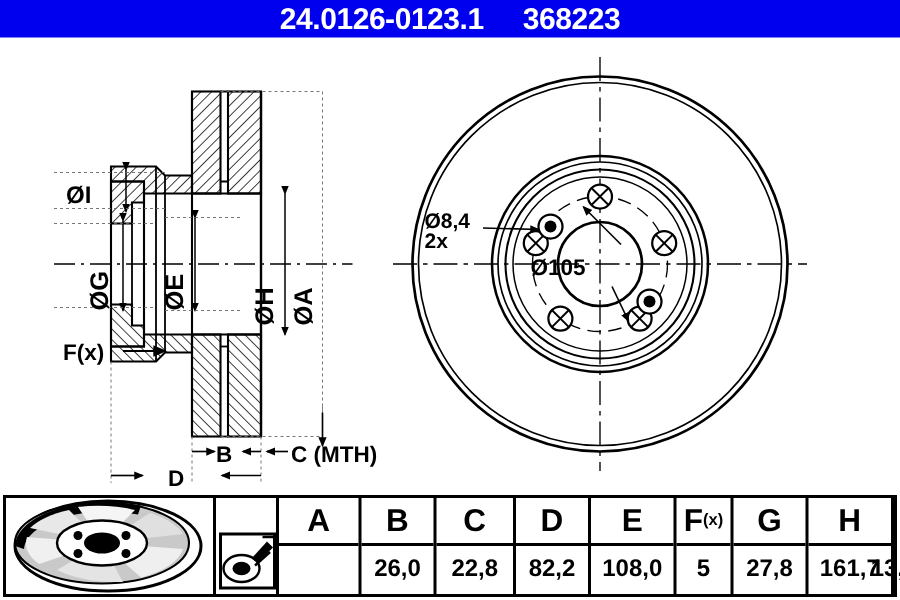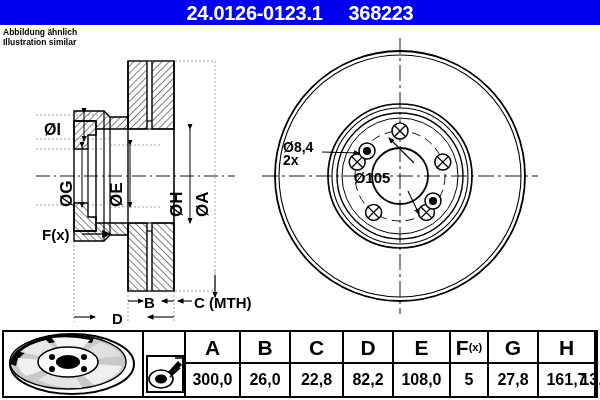--- a/index.html
+++ b/index.html
@@ -77,24 +77,20 @@
 </head>
 <body>
 
 <div id="page">
 
   <div class="banner" style="background: rgb(0, 0, 238);">
     <span>24.0126-0123.1</span>
     <span>368223</span>
   </div>
 
-  <div class="simnote">
-    <div>Abbildung ähnlich</div>
-    <div>Illustration similar</div>
-  </div>
 
   <div class="canvas">
     <svg width="600" height="303" viewBox="0 0 600 303" xmlns="http://www.w3.org/2000/svg">
       <defs>
         <pattern id="hatch" width="5" height="5" patternTransform="rotate(45)" patternUnits="userSpaceOnUse">
           <line x1="0" y1="0" x2="0" y2="5" stroke="#000" stroke-width="1"></line>
         </pattern>
         <pattern id="hatch2" width="5" height="5" patternTransform="rotate(-45)" patternUnits="userSpaceOnUse">
           <line x1="0" y1="0" x2="0" y2="5" stroke="#000" stroke-width="1"></line>
         </pattern>
@@ -317,21 +313,20 @@
         <path d="M26,45 L36,36" stroke="#000" stroke-width="1.6"></path>
         <path d="M31,26 L39,26 L39,34" fill="none" stroke="#000" stroke-width="1.6"></path>
       </svg>
     </div>
 
     <div class="cols">
       <div class="col cw-a">
         <div class="hd">
             <span>A</span>
           </div>
-        <div class="vl">300,0</div>
       </div>
       <div class="col cw-b">
         <div class="hd">
             <span>B</span>
           </div>
         <div class="vl">26,0</div>
       </div>
       <div class="col cw-c">
         <div class="hd">
             <span>C</span>

